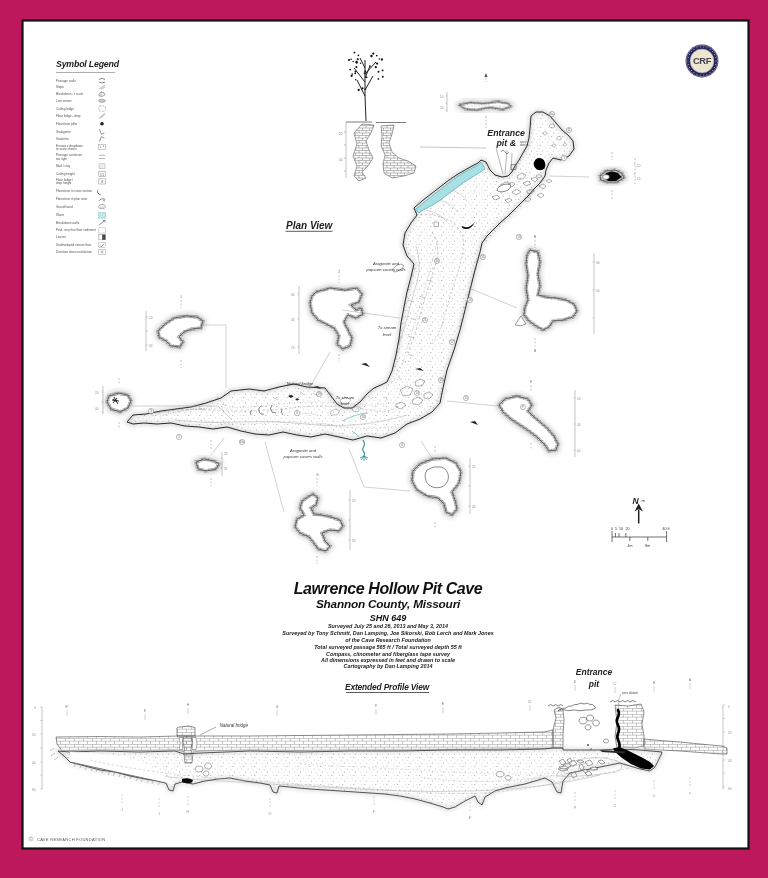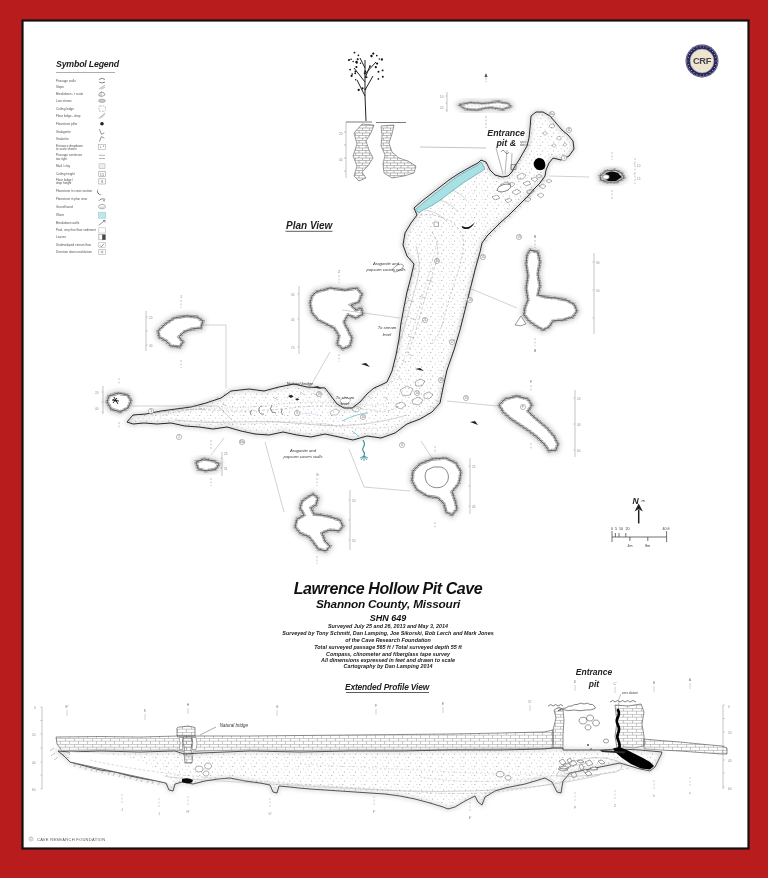--- a/index.html
+++ b/index.html
@@ -1,16 +1,16 @@
 <!DOCTYPE html>
 <html><head>
 <meta charset="utf-8">
 <style>
   html,body{margin:0;padding:0;background:#fff;}
-  .page{position:relative;width:768px;height:878px;background:#b91c1c;font-family:"Liberation Sans", sans-serif;}
+  .page{position:relative;width:768px;height:878px;background:#be185d;font-family:"Liberation Sans", sans-serif;}
   svg{position:absolute;left:0;top:0;filter:blur(0.22px);}
   text{font-family:"Liberation Sans", sans-serif;}
 </style>
 </head>
 <body>
 <div class="page">
 <svg width="768" height="878" viewBox="0 0 768 878">
 <defs>
 <pattern id="st" width="11" height="9" patternUnits="userSpaceOnUse">
   <circle cx="1.8" cy="1.6" r="0.5" fill="#909090"></circle>

